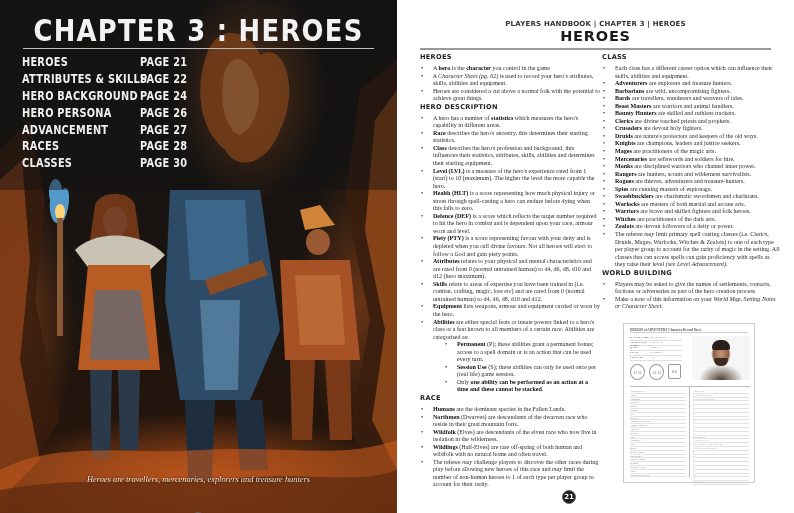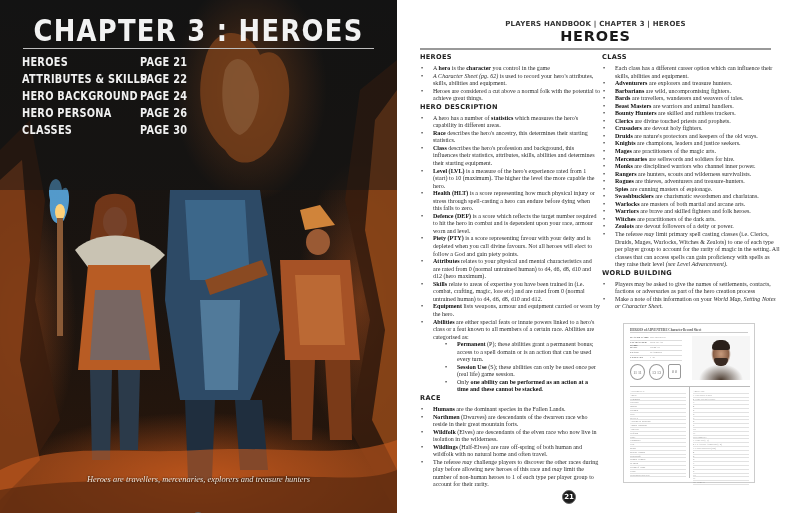--- a/index.html
+++ b/index.html
@@ -180,20 +180,28 @@
         <span class="toc-label">ATTRIBUTES &amp; SKILLS</span>
         <span class="toc-page">PAGE 22</span>
       </div>
     <div class="toc-row">
         <span class="toc-label">HERO BACKGROUND</span>
         <span class="toc-page">PAGE 24</span>
       </div>
     <div class="toc-row">
         <span class="toc-label">HERO PERSONA</span>
         <span class="toc-page">PAGE 26</span>
+      </div>
+    <div class="toc-row">
+        <span class="toc-label">ADVANCEMENT</span>
+        <span class="toc-page">PAGE 27</span>
+      </div>
+    <div class="toc-row">
+        <span class="toc-label">RACES</span>
+        <span class="toc-page">PAGE 28</span>
       </div>
     <div class="toc-row">
         <span class="toc-label">CLASSES</span>
         <span class="toc-page">PAGE 30</span>
       </div>
   </div>
 
   <div class="caption">Heroes are travellers, mercenaries, explorers and treasure hunters</div>
   <div class="page-badge badge-left">20</div>
 </div>

